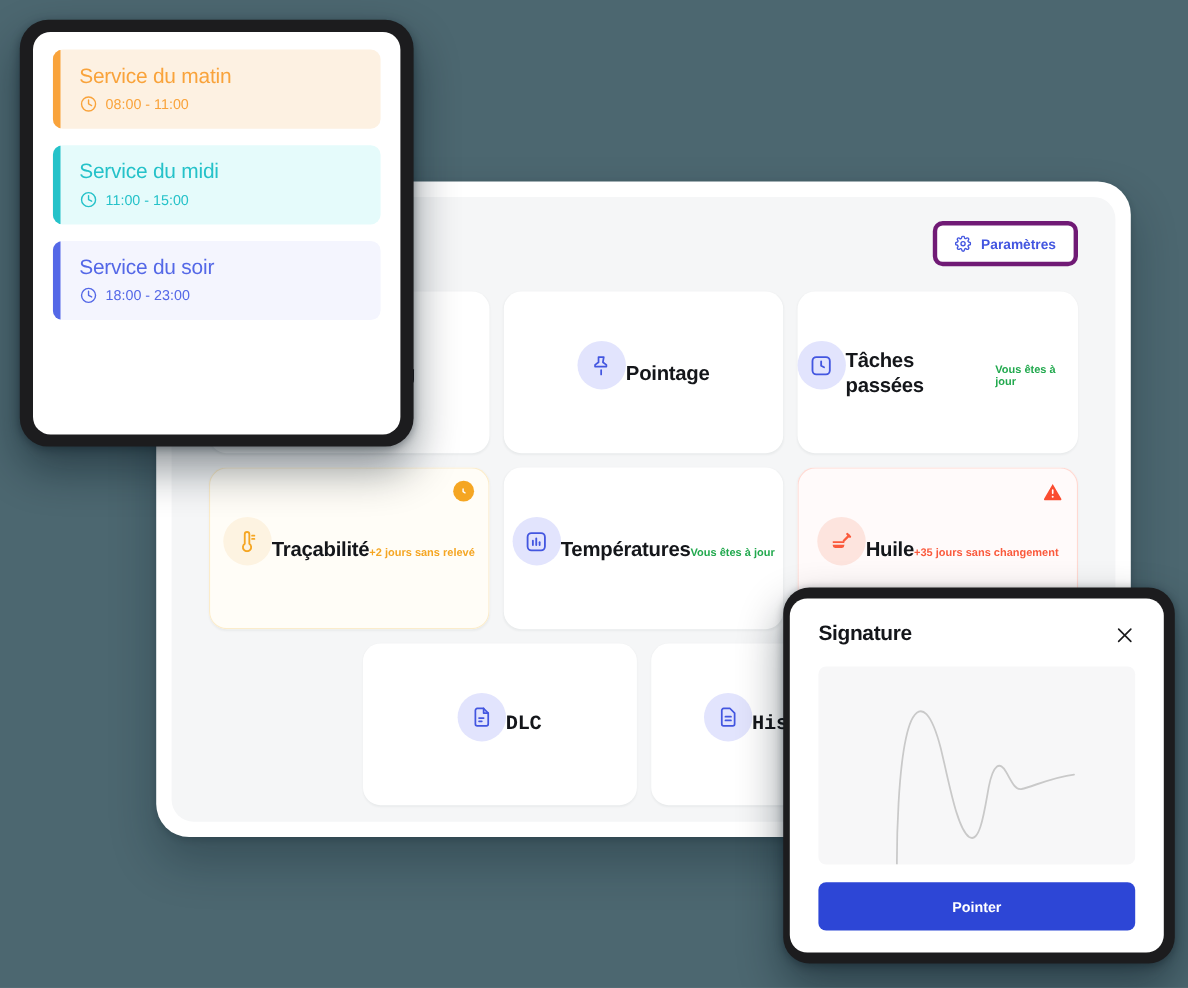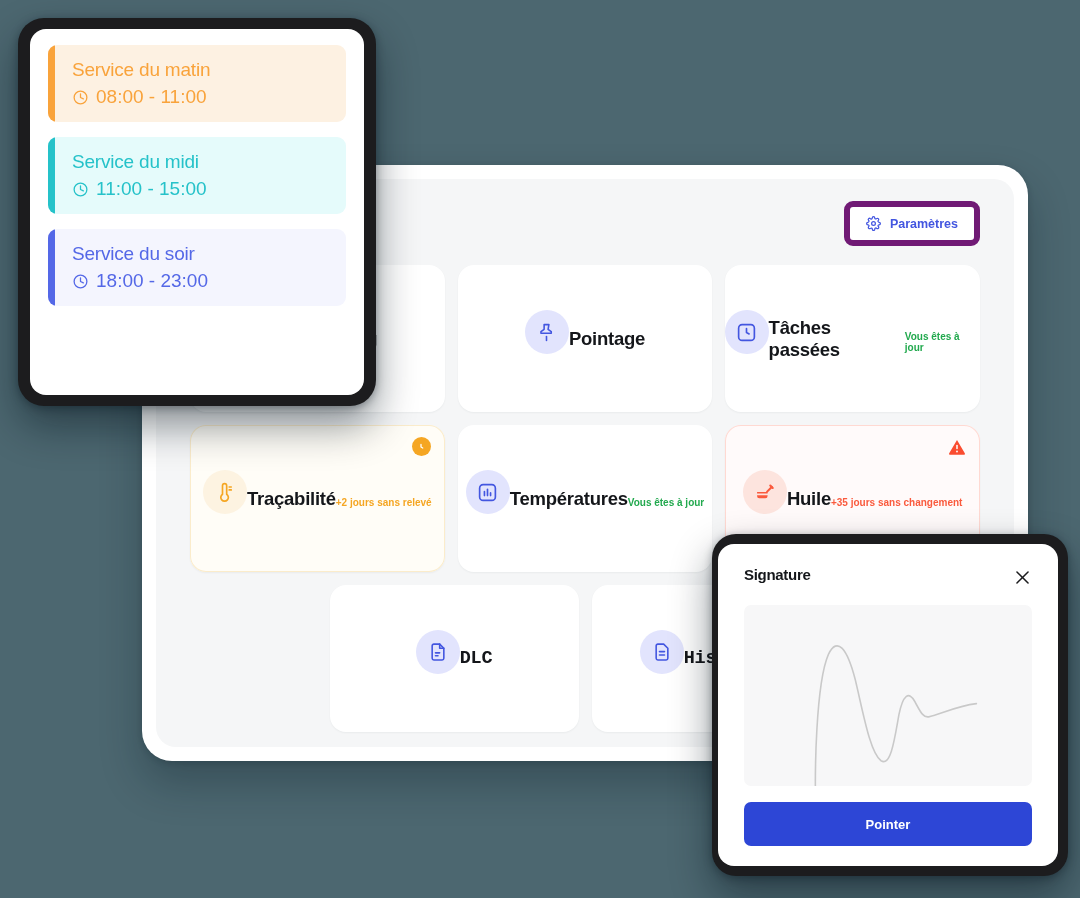--- a/index.html
+++ b/index.html
@@ -34,21 +34,21 @@
     position: absolute; left: 34px; top: 22px; right: 34px;
     display: flex; align-items: flex-start; justify-content: space-between;
   }
   .greet-title {
     font-size: 25px; font-weight: 700; color: #14161a; letter-spacing: -.3px;
     white-space: nowrap;
   }
   .greet-sub { font-size: 11.5px; color: #9aa2ab; margin-top: 9px; white-space: nowrap; }
   .settings-btn {
     display: flex; align-items: center; gap: 9px;
-    border: 6px solid #701a75; border-radius: 9px;
+    border: 4px solid #701a75; border-radius: 9px;
     background: #ffffff;
     padding: 9px 16px;
     color: #4356e0; font-size: 12.5px; font-weight: 600;
     cursor: pointer; white-space: nowrap;
   }
   .settings-btn svg { display:block; }
 
   
   .grid { position: absolute; left: 34px; top: 86px; right: 34px; }
   .row { display: flex; gap: 13px; margin-bottom: 13px; }
@@ -113,41 +113,41 @@
     margin-bottom: 15px;
   }
   .service:last-child { margin-bottom: 0; }
   .service::before {
     content:""; position:absolute; left:0; top:0; bottom:0; width:7px;
     background: var(--accent);
   }
   .service-name { font-size: 19px; font-weight: 500; color: var(--accent); letter-spacing: -.2px; }
   .service-hours {
     display:flex; align-items:center; gap:7px;
-    font-size: 19px; color: var(--accent); margin-top: 5px; font-weight: 400;
+    font-size: 13px; color: var(--accent); margin-top: 5px; font-weight: 400;
   }
   .service-hours svg { display:block; flex: 0 0 auto; }
 
   
   #signature-device {
     position: absolute;
     left: 712px; top: 534px;
     width: 356px; height: 342px;
     background: #1c1c1e;
     border-radius: 24px;
     box-shadow: 0 20px 40px rgba(5,18,26,.45), 0 2px 8px rgba(5,18,26,.35);
   }
   #signature-screen {
     position: absolute; left: 6px; top: 10px; right: 10px; bottom: 10px;
     background: #ffffff; border-radius: 16px;
     padding: 22px 26px 20px 26px;
     display: flex; flex-direction: column;
   }
   .sig-head { display:flex; align-items:flex-start; justify-content:space-between; }
-  .sig-title { font-size: 15px; font-weight: 700; color:#14161a; letter-spacing:-.3px; }
+  .sig-title { font-size: 19px; font-weight: 700; color:#14161a; letter-spacing:-.3px; }
   .sig-close { cursor:pointer; color:#1c1c1e; margin-top: 2px; }
   .sig-pad {
     margin-top: 14px;
     flex: 1 1 auto;
     background: #f7f7f8;
     border-radius: 7px;
     position: relative;
     overflow: hidden;
   }
   .sig-pad svg { position:absolute; inset:0; width:100%; height:100%; }

